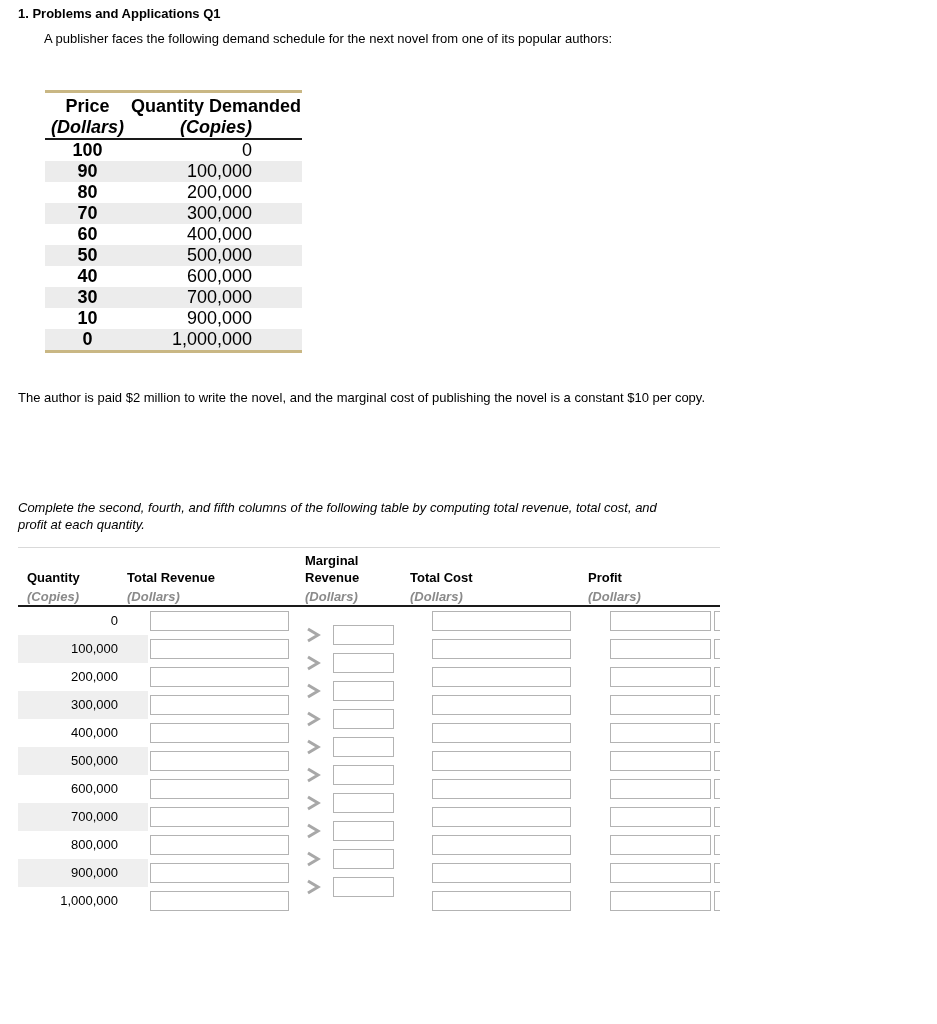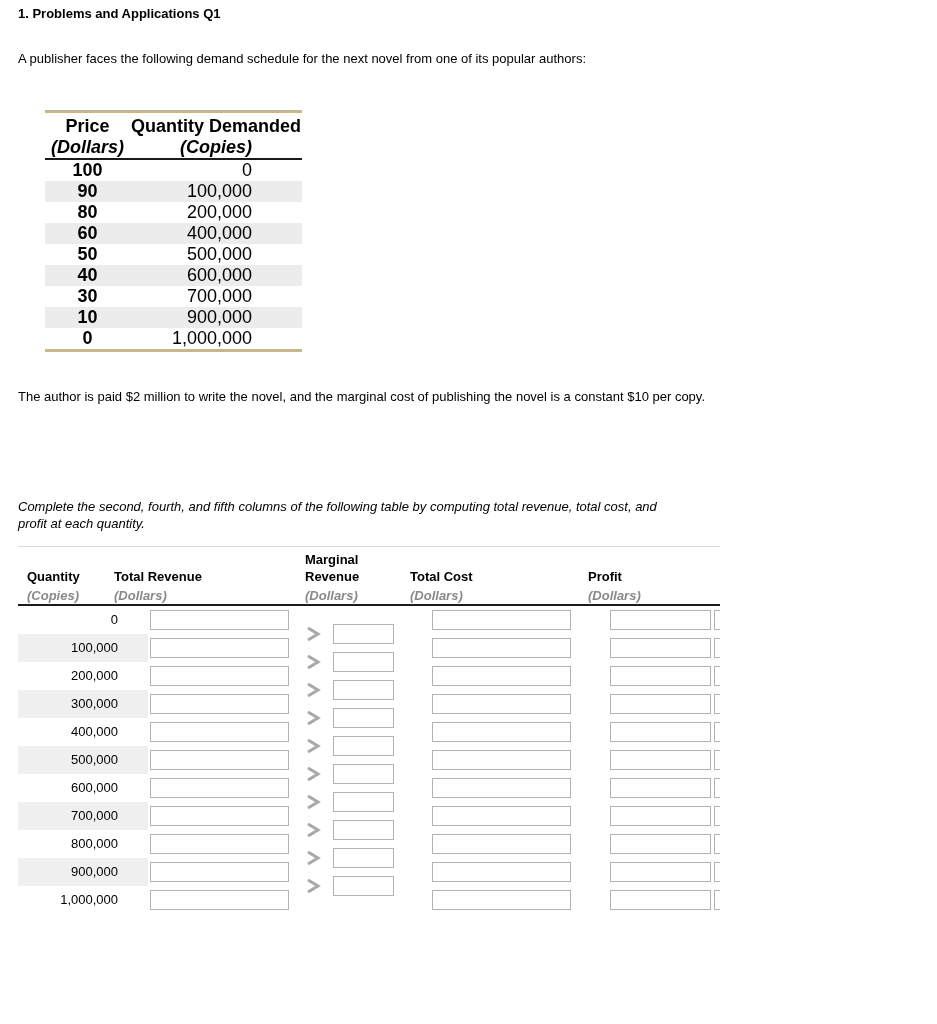--- a/index.html
+++ b/index.html
@@ -7,21 +7,21 @@
   body {
     font-family: "Liberation Sans", sans-serif;
     font-size: 13px;
     color: #000;
   }
   .page { width:937px; height:1024px; overflow:hidden; padding:6px 0 0 18px; background:#fff; }
 
   .title { font-size:13px; font-weight:bold; margin:0; line-height:16px; }
 
   .para { margin:0; line-height:17px; }
-  .intro { margin-top:28px; width:620px; }
+  .intro { margin-top:8px; width:620px;text-align:center; }
   .cost { margin-top:36px; width:700px; }
   .instruction { margin-top:93px; width:650px; font-style:italic; }
 
   
   .demand-table {
     margin-top:43px; margin-left:27px;
     border-collapse:collapse;
     border-top:3px solid #c9b784;
     border-bottom:3px solid #c9b784;
   }
@@ -39,21 +39,21 @@
   .work-table {
     position:relative; margin-top:14px; width:702px;
     border-top:1px solid #d9d9d9;
     overflow:hidden;
   }
   .wt-header { position:relative; height:59px; border-bottom:2px solid #1a1a1a; }
   .wh { position:absolute; white-space:nowrap; line-height:16px; }
   .wh.b  { font-weight:bold; }
   .wh.sub { font-weight:bold; font-style:italic; color:#8a8a8a; }
   .c-q  { left:9px; }
-  .c-tr { left:96px; }
+  .c-tr { left:109px; }
   .c-mr { left:287px; }
   .c-tc { left:392px; }
   .c-p  { left:570px; }
   .r1 { top:5px;text-align:center; }
   .r2 { top:22px; }
   .r3 { top:41px; }
 
   .work-row { position:relative; height:28px; }
   .q-cell { position:absolute; left:0; top:0; width:130px; height:28px; }
   .work-row.alt .q-cell { background:#efefef; }
@@ -99,20 +99,24 @@
         </tr>
         <tr>
           <td class="price-cell">90</td>
           <td class="qty-cell">100,000</td>
         </tr>
         <tr>
           <td class="price-cell">80</td>
           <td class="qty-cell">200,000</td>
         </tr>
         <tr>
+          <td class="price-cell">70</td>
+          <td class="qty-cell">300,000</td>
+        </tr>
+        <tr>
           <td class="price-cell">60</td>
           <td class="qty-cell">400,000</td>
         </tr>
         <tr>
           <td class="price-cell">50</td>
           <td class="qty-cell">500,000</td>
         </tr>
         <tr>
           <td class="price-cell">40</td>
           <td class="qty-cell">600,000</td>

